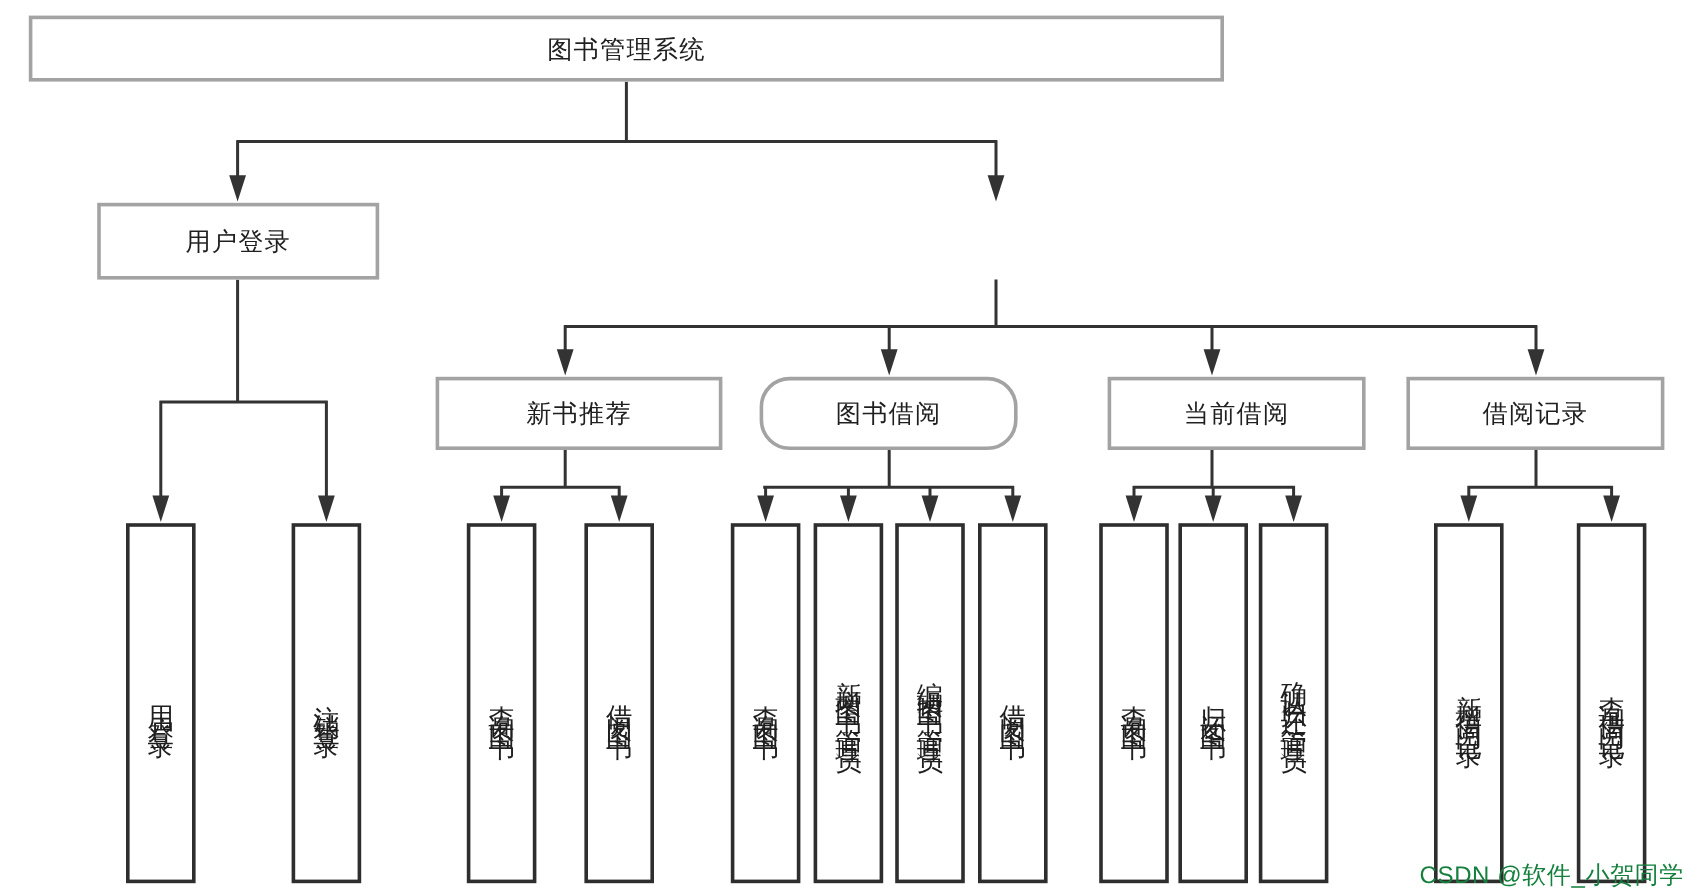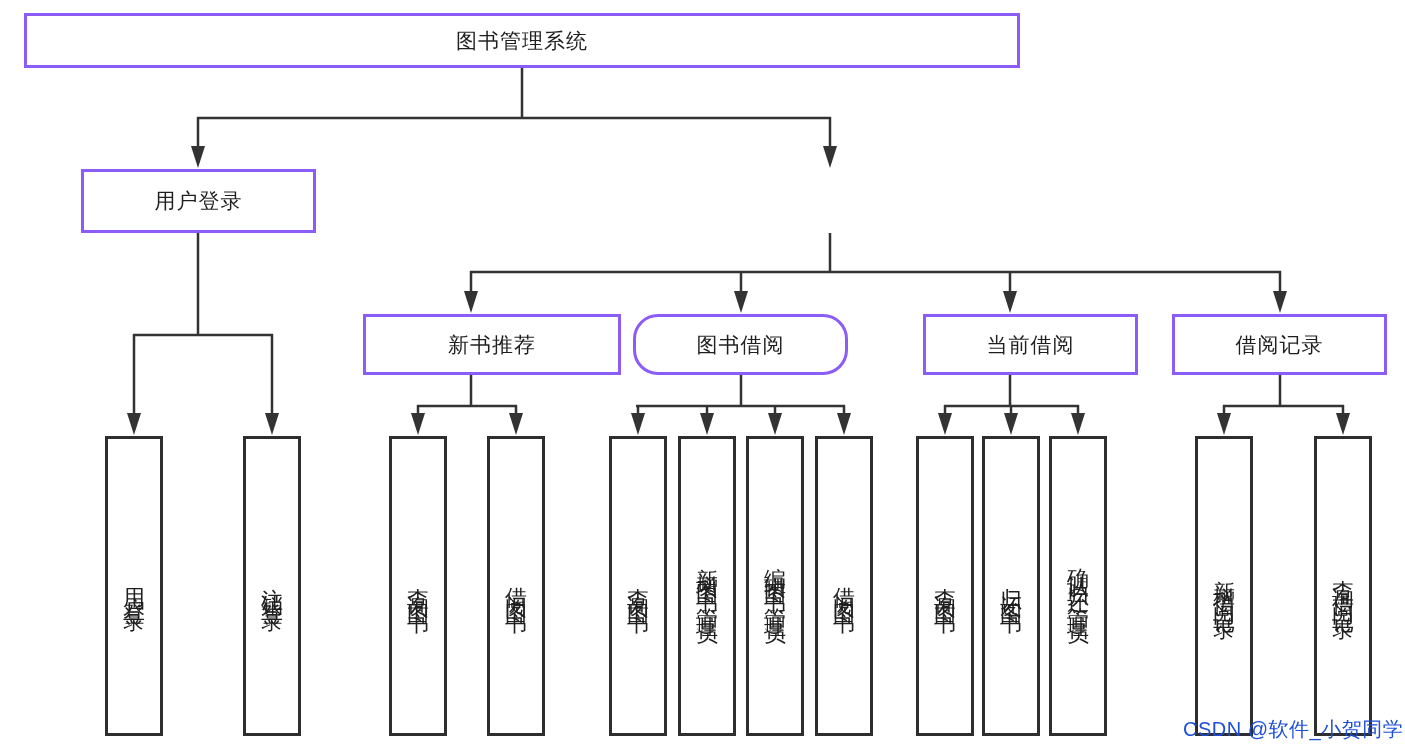--- a/index.html
+++ b/index.html
@@ -3,37 +3,37 @@
 <meta charset="utf-8">
 <style>
   html,body{margin:0;padding:0;background:#ffffff;}
   .canvas{
     position:relative;width:1405px;height:747px;background:#ffffff;
     font-family:"Liberation Sans","DejaVu Sans",sans-serif;overflow:hidden;
   }
   .connectors{position:absolute;left:0;top:0;z-index:1;}
   .hbox{
     position:absolute;box-sizing:border-box;z-index:2;
-    border:3px solid #8b5cf6;background:#ffffff;
+    border:3px solid #a3a3a3;background:#ffffff;
     display:flex;align-items:center;justify-content:center;
     font-size:21px;letter-spacing:1px;color:#1f1f1f;white-space:nowrap;
   }
   .vbox{
     position:absolute;box-sizing:border-box;z-index:2;
     top:436px;width:58px;height:300px;
     border:3px solid #2e2e2e;background:#ffffff;
     display:flex;align-items:center;justify-content:center;
   }
   .vtext{
     writing-mode:vertical-rl;text-orientation:mixed;
     font-size:22px;letter-spacing:8px;line-height:1;color:#1f1f1f;
   }
   .watermark{
     position:absolute;left:1183px;top:716px;z-index:3;
-    font-size:20px;color:#1d4ed8;white-space:nowrap;letter-spacing:0.5px;
+    font-size:20px;color:#15803d;white-space:nowrap;letter-spacing:0.5px;
   }
 </style>
 </head>
 <body>
 
 <div class="canvas">
 
   <svg class="connectors" width="1405" height="747" viewBox="0 0 1405 747">
     <g>
       <path fill="none" stroke="#333333" stroke-width="2.5" d="
@@ -58,21 +58,21 @@
         M938 413 L952 413 L945 435 Z  M1004 413 L1018 413 L1011 435 Z
         M1071 413 L1085 413 L1078 435 Z
         M1217 413 L1231 413 L1224 435 Z  M1336 413 L1350 413 L1343 435 Z"></path>
     </g>
   </svg>
 
   <div class="hbox" style="left:24px;top:13px;width:996px;height:55px;">图书管理系统</div>
 
   <div class="hbox" style="left:81px;top:169px;width:235px;height:64px;">用户登录</div>
 
-  <div class="hbox" style="left:363px;top:314px;width:258px;height:61px;">新书推荐</div>
+  <div class="hbox" style="left:363px;top:314px;width:239px;height:61px;">新书推荐</div>
   <div class="hbox" style="left:633px;top:314px;width:215px;height:61px;border-radius:25px;">图书借阅</div>
   <div class="hbox" style="left:903px;top:314px;width:215px;height:61px;margin-left:20px;">当前借阅</div>
   <div class="hbox" style="left:1172px;top:314px;width:215px;height:61px;">借阅记录</div>
 
   <div class="vbox" style="left:105px;">
     <span class="vtext">用户登录</span>
   </div>
   <div class="vbox" style="left:243px;">
     <span class="vtext">注销登录</span>
   </div>

